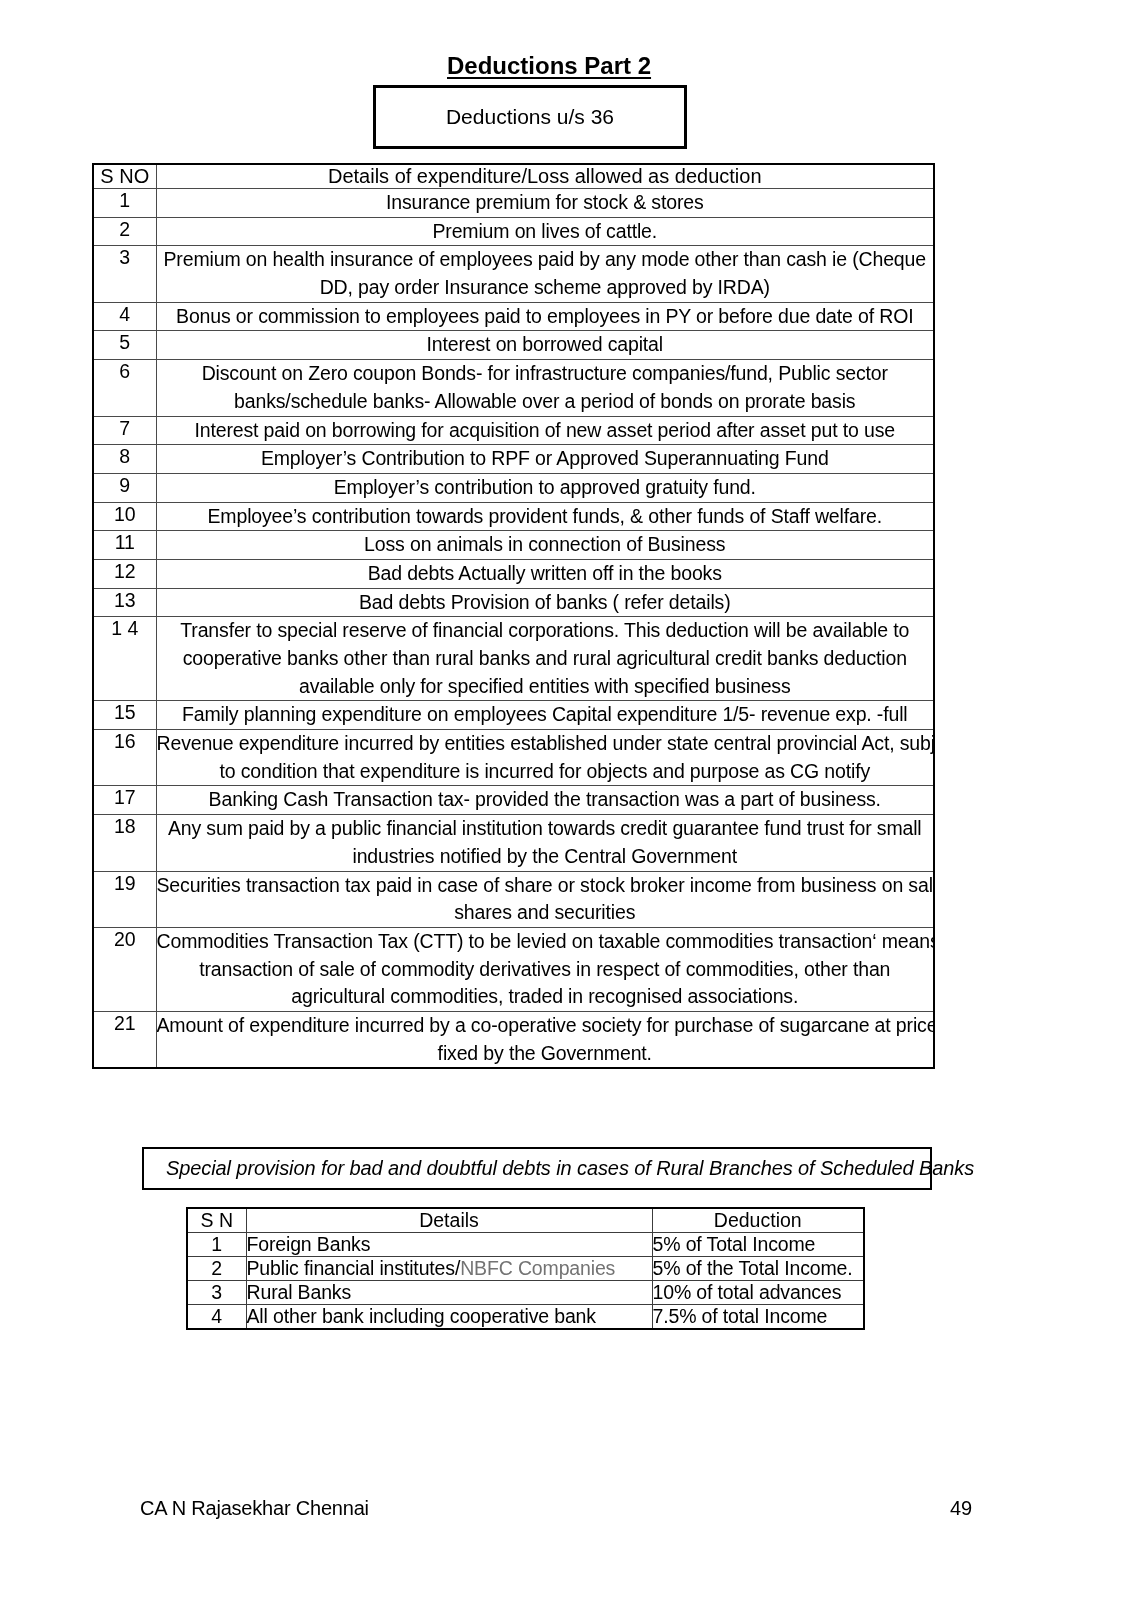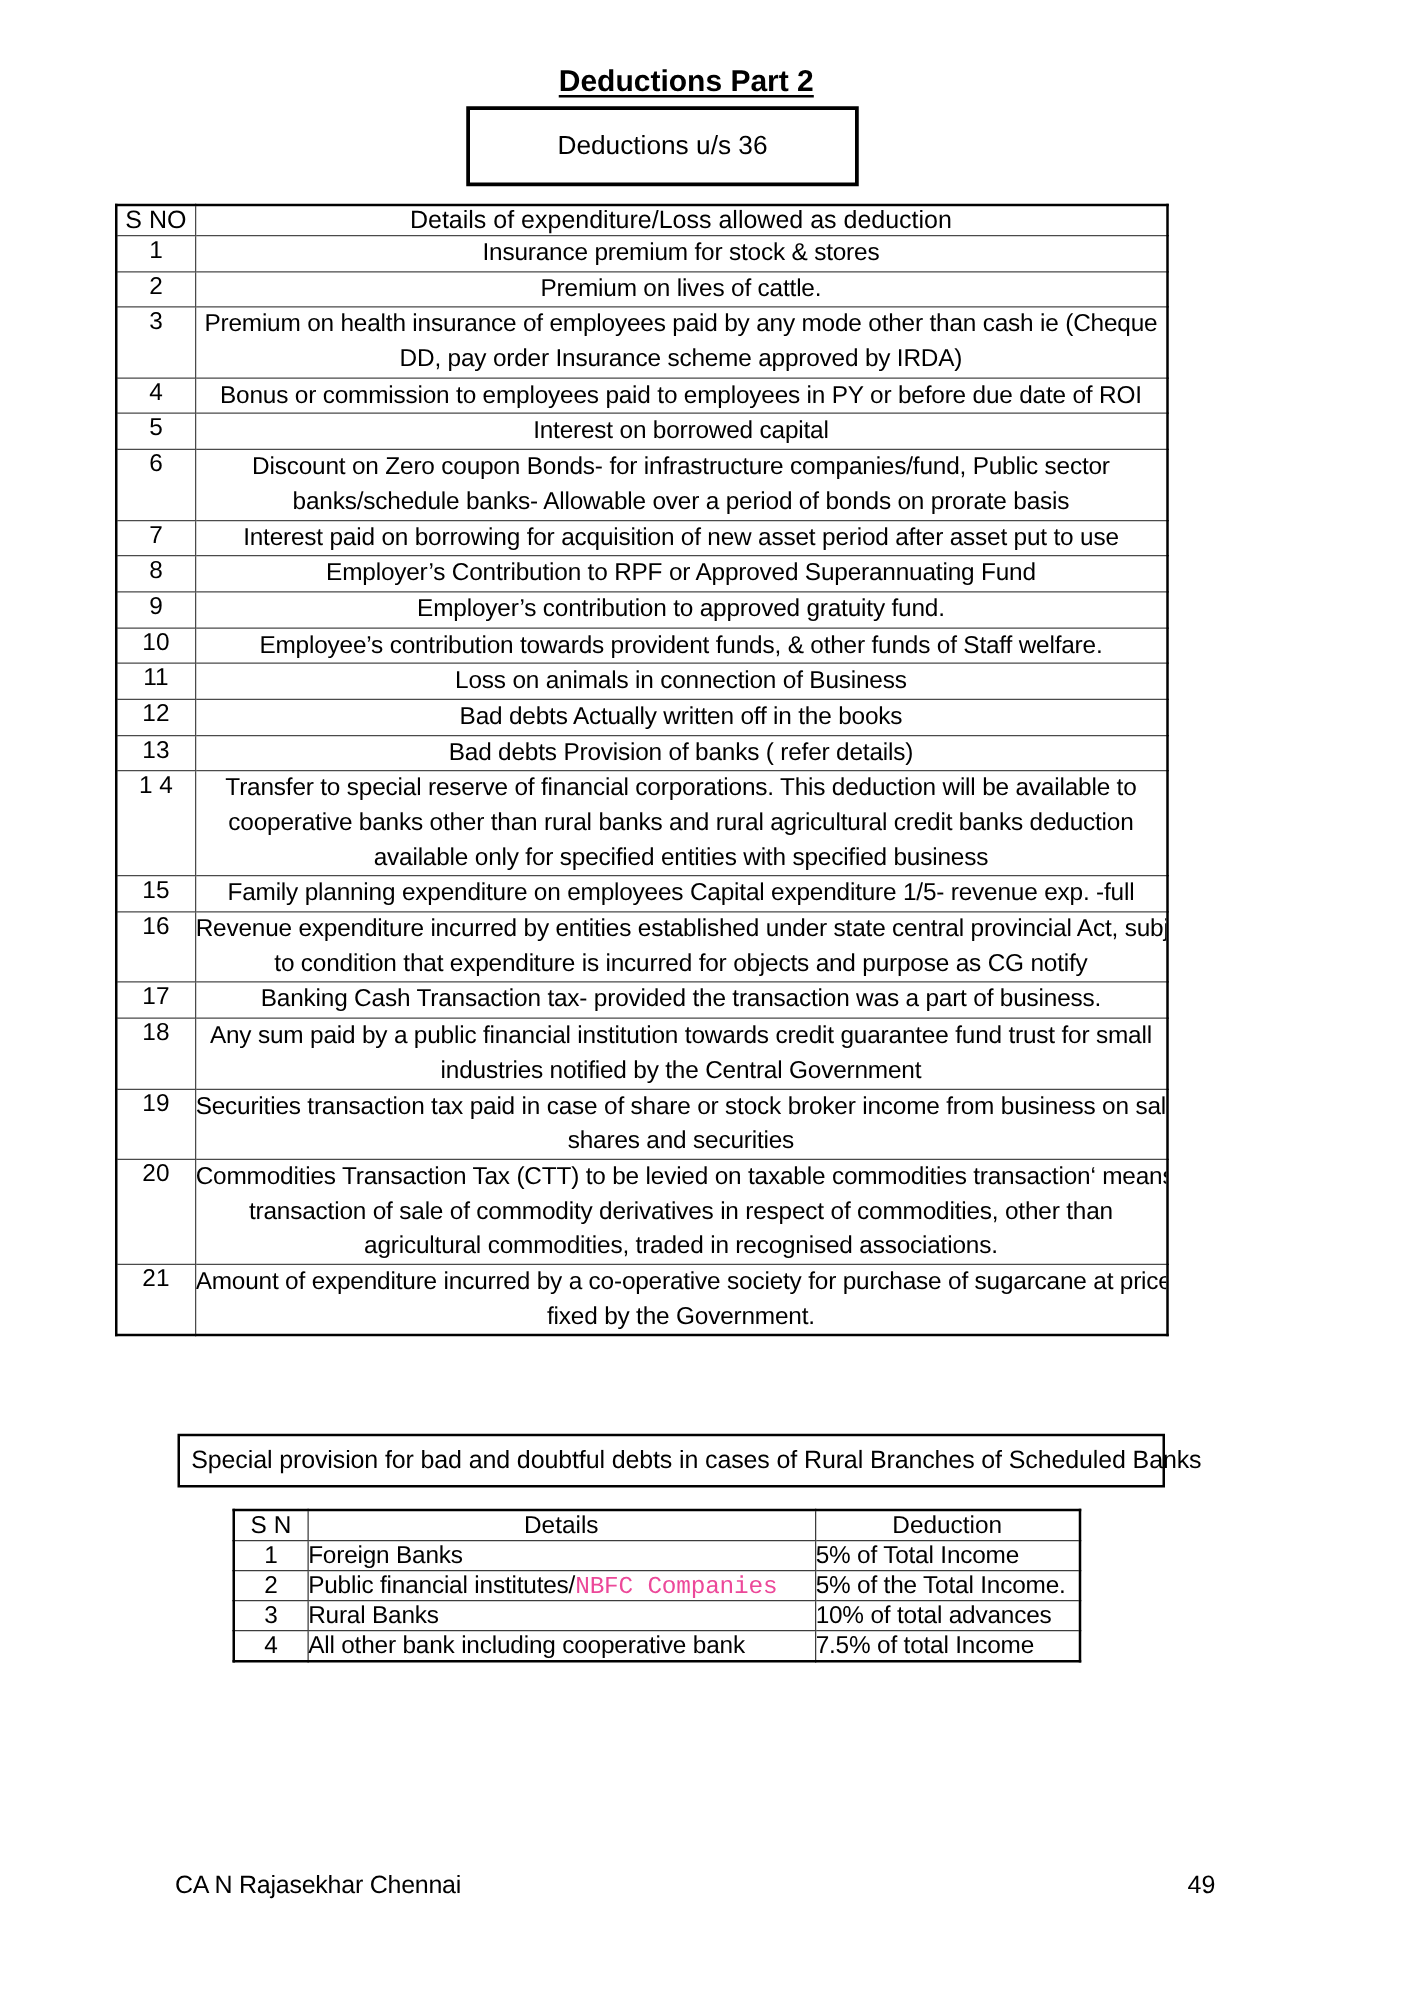--- a/index.html
+++ b/index.html
@@ -124,23 +124,24 @@
     top: 1147px;
     width: 790px;
     height: 43px;
     border: 2px solid #000000;
     box-sizing: border-box;
     display: flex;
     align-items: center;
   }
   #special-box .special-text {
     font-size: 20px;
-    padding-left: 9px;
+    padding-left: 22px;
     letter-spacing: -0.1px;
     white-space: nowrap;
+    font-style: italic;
   }
 
   
   #bottom-table-wrap {
     position: absolute;
     left: 186px;
     top: 1207px;
     width: 677px;
   }
   table.bottom-table {
@@ -374,21 +375,21 @@
           <td class="bcell-head">Details</td>
           <td class="bcell-head">Deduction</td>
         </tr>
       <tr>
             <td class="bcell-sn bpad-tall">1</td>
             <td class="bcell-txt bpad-tall"><span>Foreign  Banks</span></td>
             <td class="bcell-txt bpad-tall">5% of Total Income</td>
           </tr>
           <tr>
             <td class="bcell-sn bpad-tall">2</td>
-            <td class="bcell-txt bpad-tall"><span>Public financial  institutes/</span><span class="red" style="color: #ec4899; font-family: Liberation Mono, monospace;">NBFC Companies</span></td>
+            <td class="bcell-txt bpad-tall"><span>Public financial  institutes/</span><span class="red" style="color: #737373;">NBFC Companies</span></td>
             <td class="bcell-txt bpad-tall">5% of the Total Income.</td>
           </tr>
           <tr>
             <td class="bcell-sn">3</td>
             <td class="bcell-txt"><span>Rural Banks</span></td>
             <td class="bcell-txt">10% of total advances</td>
           </tr>
           <tr>
             <td class="bcell-sn">4</td>
             <td class="bcell-txt"><span>All other bank including cooperative bank</span></td>

